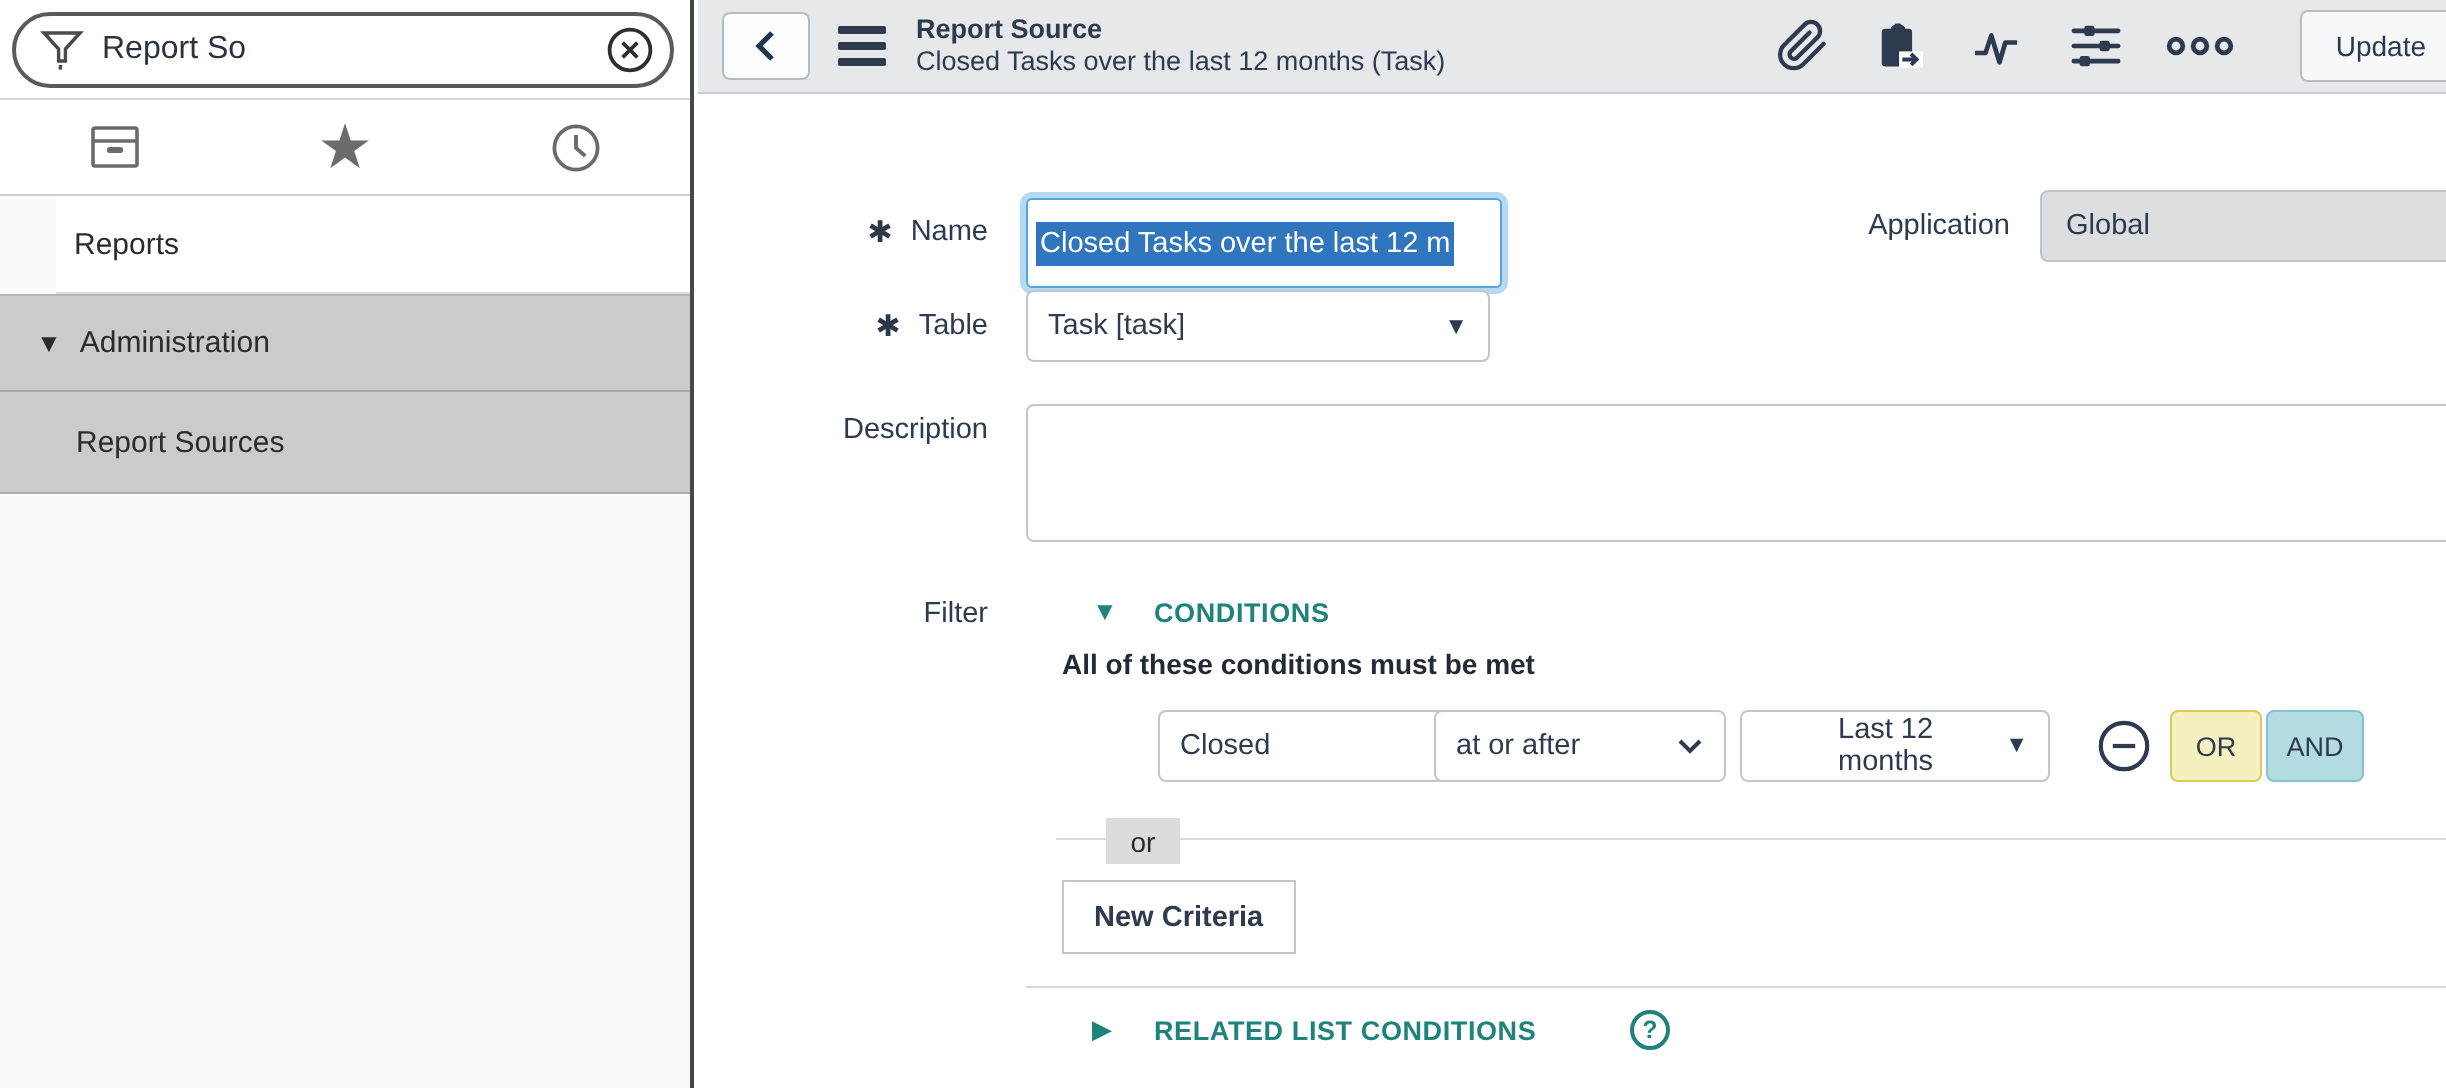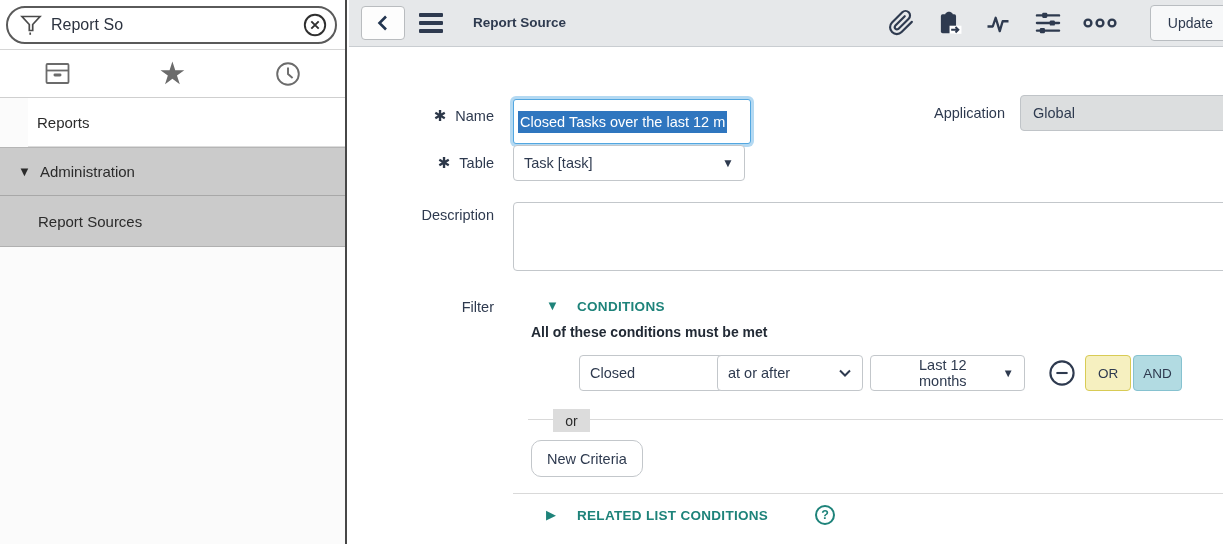--- a/index.html
+++ b/index.html
@@ -25,21 +25,21 @@
   .row-sources { height:51px; background:#cbcbcb; padding-left:38px; border-bottom:1px solid #b0b0b0; }
 
   
   .main-header { position:absolute; left:349px; top:0; width:874px; height:47px;
     background:#e6e8ea; border-bottom:1px solid #c9cdd1; display:flex; align-items:center;
     padding-left:12px; }
   .back-btn { width:44px; height:34px; background:#fdfdfd; border:1px solid #b9bcbf;
     border-radius:4px; display:flex; align-items:center; justify-content:center; cursor:pointer; }
   .burger { margin-left:14px; display:flex; flex-direction:column; gap:4px; cursor:pointer; }
   .burger span { display:block; width:24px; height:4px; background:#2e3a4f; border-radius:1px; }
-  .title-block { margin-left:30px; line-height:16px; }
+  .title-block { margin-left:15px; line-height:16px; }
   .title-main { font-size:13.5px; font-weight:bold; }
   .title-sub { font-size:13.5px; }
   .hdr-right { margin-left:auto; display:flex; align-items:center; gap:21px; }
   .hdr-icon { cursor:pointer; display:flex; align-items:center; }
   .update-btn { margin-left:12px; margin-right:-8px; padding:9px 17px; font-size:14px;
     color:#2e3a4f; background:#f7f8f9; border:1px solid #b9bdc1; border-radius:4px; cursor:pointer; }
 
   
   .form-area { position:absolute; left:349px; top:48px; width:874px; height:496px; background:#fff; }
   .abs { position:absolute; }
@@ -66,22 +66,22 @@
   .cond-tri { font-size:11.5px; color:#2e3a4f; margin-left:auto; }
   .minus-wrap { cursor:pointer; }
   .chip-btn { height:36px; border-radius:4px; font-size:13.5px; color:#2e3a4f;
     display:flex; align-items:center; justify-content:center; cursor:pointer; }
   .or-btn  { left:736px; width:46px; background:#f6f0c0; border:1px solid #d8cb55; }
   .and-btn { left:784px; width:49px; background:#b2dbe2; border:1px solid #86c2d0; }
   .hline { height:1px; background:#d9d9d9; }
   .or-chip { left:204px; top:361px; width:37px; height:23px; background:#dcdcdc;
     display:flex; align-items:center; justify-content:center; font-size:14px; color:#2b2b2b; }
   .new-crit { left:182px; top:392px; height:37px; padding:0 15px; background:#fff;
-    border:1px solid #c3c7cb; border-radius:10px; font-size:14.5px; color:#2e3a4f;
-    display:flex; align-items:center; cursor:pointer; }
+    border:1px solid #c3c7cb; border-radius:0; font-size:14.5px; color:#2e3a4f;
+    display:flex; align-items:center; cursor:pointer;font-weight:bold; }
   .help-circ { width:20px; height:20px; border:2px solid #1e837a; border-radius:50%;
     display:flex; align-items:center; justify-content:center; font-size:12.5px; font-weight:bold;
     color:#1e837a; cursor:pointer; }
 </style>
 </head>
 <body>
 
 <div class="sidebar">
   <div class="search-wrap">
     <div class="search-pill">
@@ -144,20 +144,21 @@
       </svg>
     </span>
   </div>
   <div class="burger">
     <span></span>
       <span></span>
       <span></span>
   </div>
   <div class="title-block">
     <div class="title-main">Report Source</div>
+    <div class="title-sub">Closed Tasks over the last 12 months (Task)</div>
   </div>
 
   <div class="hdr-right">
     <span class="hdr-icon">
       <svg width="27" height="28" viewBox="0 0 24 24" fill="none" stroke="#2e3a4f" stroke-width="1.9" stroke-linecap="round">
         <path d="M21.2 11l-9.1 9.1a6 6 0 0 1-8.5-8.5l9.1-9.1a4 4 0 0 1 5.7 5.7l-9.2 9.1a2 2 0 0 1-2.8-2.8l8.5-8.5"></path>
       </svg>
     </span>
     <span class="hdr-icon">
       <svg width="26" height="28" viewBox="0 0 24 24">

